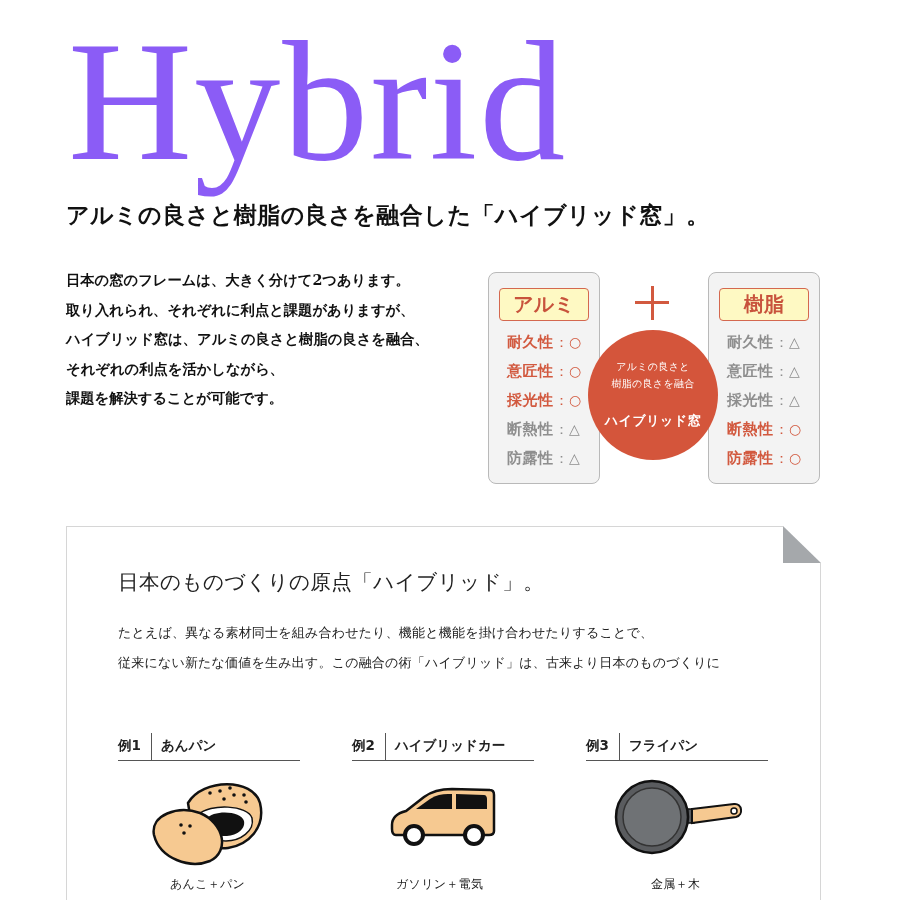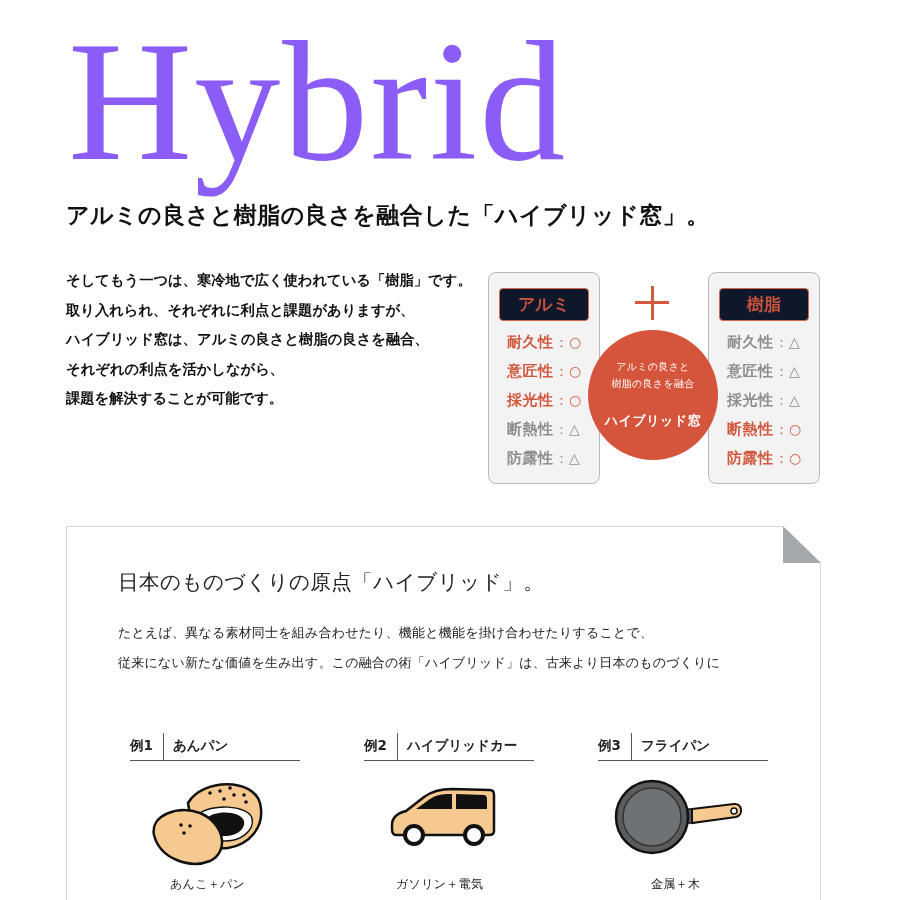--- a/index.html
+++ b/index.html
@@ -28,22 +28,22 @@
     
     .diagram { position: absolute; left: 488px; top: 272px; width: 332px; height: 214px; }
     .mat-box {
       position: absolute; top: 0; width: 112px; height: 212px;
       background: #f3f3f3; border: 1.5px solid #b9b9b9; border-radius: 8px;
     }
     .mat-box.left { left: 0; }
     .mat-box.right { left: 220px; }
     .mat-head {
       position: absolute; left: 10px; top: 15px; width: 90px; height: 33px;
-      border: 1.5px solid #d4684f; border-radius: 4px; background: #0f172a;
-      color: #c8533c; font-weight: bold; font-size: 17px;
+      border: 1.5px solid #d4684f; border-radius: 4px; background: #fef9c3;
+      color: #c8533c; font-weight: bold; font-size: 20px;
       display: flex; align-items: center; justify-content: center;
     }
     .prop { position: absolute; left: 18px; font-size: 15px; font-weight: bold; white-space: nowrap; letter-spacing: 0.5px; }
     .prop.good { color: #d2593f; }
     .prop.weak { color: #8e8e8e; }
     .prop .mark { font-weight: normal; font-size: 14px; margin-left: 1px; }
     .plus {
       position: absolute; left: 147px; top: 14px; width: 34px; height: 34px;
     }
     .plus::before, .plus::after { content: ""; position: absolute; background: #d2593f; }
@@ -65,35 +65,35 @@
     .card-top-line { position: absolute; left: 66px; top: 526px; width: 717px; height: 1px; background: #d6d6d6; }
     .card-right-line { position: absolute; left: 820px; top: 563px; width: 1px; height: 340px; background: #d6d6d6; }
     .fold { position: absolute; left: 783px; top: 526px; width: 38px; height: 38px; }
     .card-heading {
       position: absolute; left: 118px; top: 568px; font-size: 20.5px; color: #222; white-space: nowrap; letter-spacing: 0.5px;
     }
     .card-body { position: absolute; left: 118px; top: 618px; font-size: 13px; color: #222; }
     .card-body .bl { height: 29.5px; line-height: 29.5px; white-space: nowrap; letter-spacing: 0.2px; }
 
     .example { position: absolute; top: 733px; width: 182px; }
-    .ex-head { position: relative; height: 28px; border-bottom: 1.5px solid #555; font-size: 13.5px; font-weight: bold; color: #222; margin-left: 12px; }
+    .ex-head { position: relative; height: 28px; border-bottom: 1.5px solid #555; font-size: 13.5px; font-weight: bold; color: #222; }
     .ex-num { position: absolute; left: 0; top: 4px; }
     .ex-div { position: absolute; left: 33px; top: 0; width: 1px; height: 28px; background: #555; }
     .ex-name { position: absolute; left: 43px; top: 4px; white-space: nowrap; }
     .ex-illust { position: absolute; top: 40px; }
     .ex-caption { position: absolute; top: 143px; font-size: 12px; color: #222; white-space: nowrap; letter-spacing: 0.3px; }
   </style>
 </head>
 <body>
 
 <h1 class="hero-title">Hybrid</h1>
 <h2 class="subtitle">アルミの良さと樹脂の良さを融合した「ハイブリッド窓」。</h2>
 
 <div class="intro">
-  <div class="intro-line">そしてもう一つは、寒冷地で広く使われている「樹脂」です。</div>
+  <div class="intro-line">日本の窓のフレームは、大きく分けて2つあります。</div>
   <div class="intro-line">取り入れられ、それぞれに利点と課題がありますが、</div>
   <div class="intro-line">ハイブリッド窓は、アルミの良さと樹脂の良さを融合、</div>
   <div class="intro-line">それぞれの利点を活かしながら、</div>
   <div class="intro-line">課題を解決することが可能です。</div>
 </div>
 
 <div class="diagram">
   <div class="mat-box left">
     <div class="mat-head">アルミ</div>
     <div class="prop good" style="top:60px"><span>耐久性</span><span class="mark">：○</span></div>

